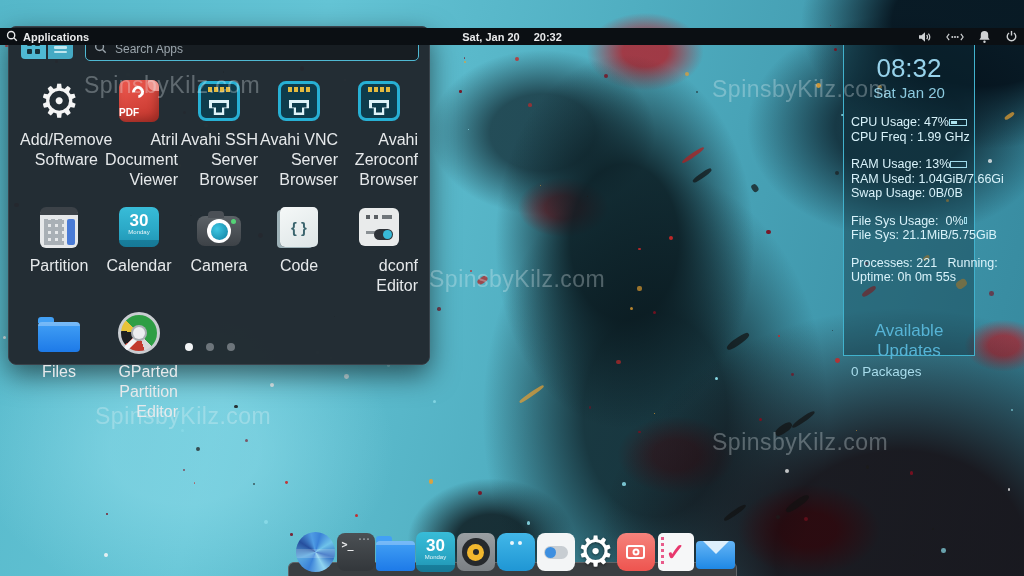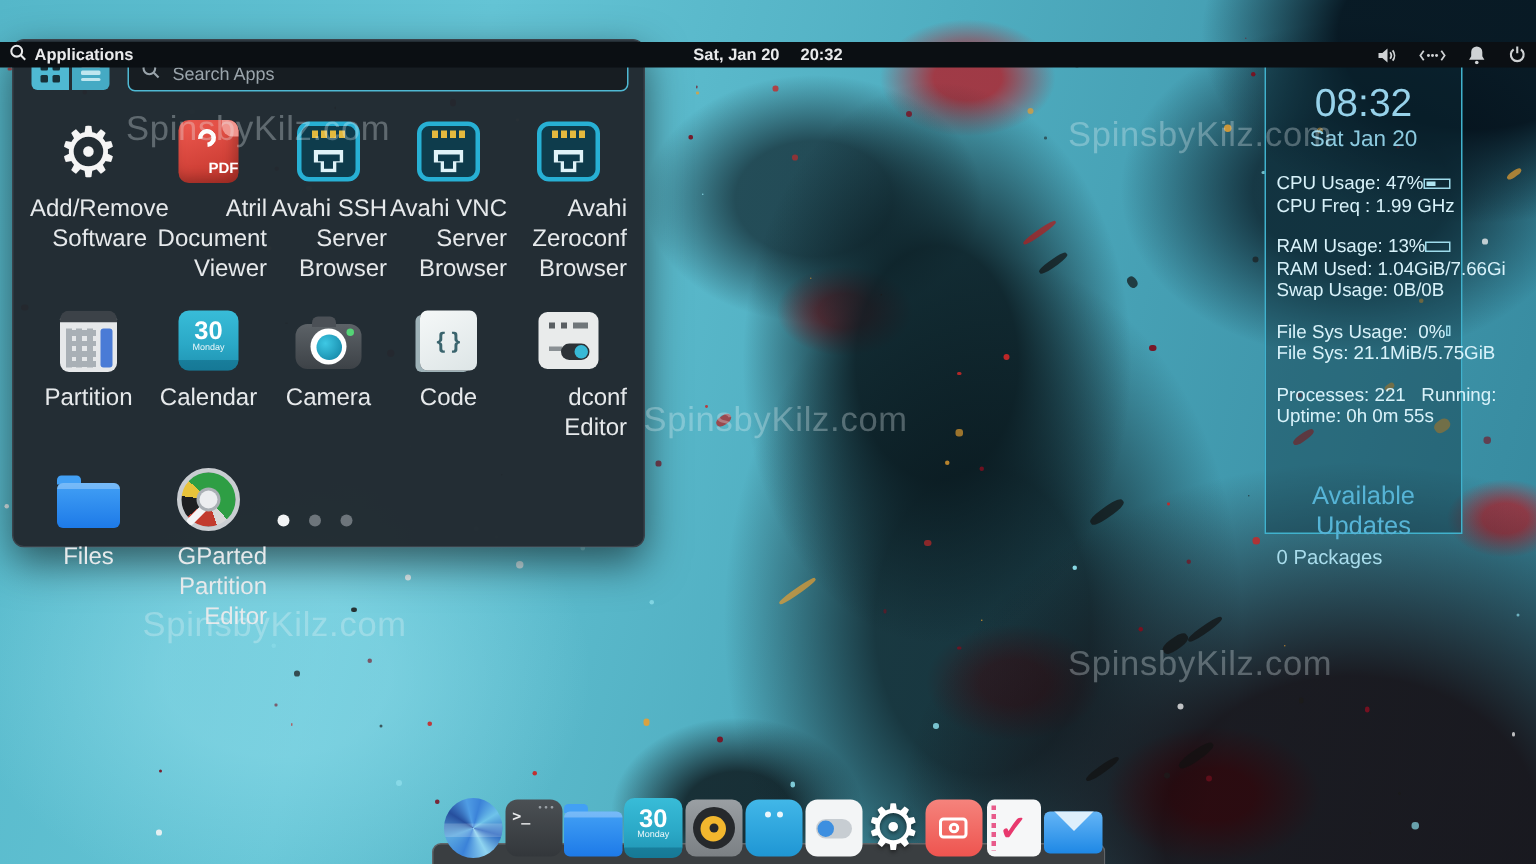--- a/index.html
+++ b/index.html
@@ -38,21 +38,21 @@
           z-index:40;display:flex;align-items:center;color:#e9eaeb;font-size:11px;margin-top:28px;}
   #tb-left{display:flex;align-items:center;gap:5px;padding-left:6px;font-weight:bold;}
   #tb-center{position:absolute;left:50%;transform:translateX(-50%);display:flex;gap:14px;font-weight:bold;}
   #tb-right{position:absolute;right:6px;display:flex;align-items:center;gap:14px;}
   #tb-right svg{display:block;}
 
   
   #appmenu{position:absolute;left:8px;top:26px;width:422px;height:339px;z-index:20;
            background:rgba(33,40,46,.97);border:1px solid #39424a;border-radius:8px;
            box-shadow:0 10px 28px rgba(0,0,0,.55);}
-  #menu-head{display:flex;align-items:center;padding:9px 10px 6px 12px;}
+  #menu-head{display:flex;align-items:flex-start;padding:9px 10px 6px 12px;}
   .vtoggle{width:25px;height:23px;border:none;padding:0;display:flex;align-items:center;
            justify-content:center;background:#4fb9d3;cursor:pointer;}
   .vtoggle.grid{border-radius:4px 0 0 4px;margin-right:2px;}
   .vtoggle.list{border-radius:0 4px 4px 0;background:#45aac4;}
   .tg-grid{display:grid;grid-template-columns:5px 5px;grid-gap:3px;}
   .tg-grid i{width:5px;height:5px;background:#173038;border-radius:1px;}
   .tg-list{display:grid;grid-gap:2px;}
   .tg-list i{width:13px;height:2.5px;background:#bfe6ef;border-radius:1px;}
   #search-wrap{flex:1;margin-left:12px;height:25px;border:1px solid #4fb9d3;border-radius:5px;
                background:#171d22;display:flex;align-items:center;padding:0 8px;gap:6px;}
@@ -73,21 +73,21 @@
   
   .ic-gear{font-size:46px;color:#f5f5f5;line-height:46px;font-family:"DejaVu Sans",sans-serif;}
   .ic-gear2{font-size:42px;color:#fff;line-height:38px;font-family:"DejaVu Sans",sans-serif;
             text-shadow:0 1px 3px rgba(0,0,0,.5);}
   .ic-pdf{display:block;width:40px;height:42px;position:relative;border-radius:7px;
           background:linear-gradient(160deg,#ef5a50,#c1342b);box-shadow:inset -3px -4px 8px rgba(0,0,0,.22);}
   .ic-pdf .fold{position:absolute;top:0;right:0;width:11px;height:11px;background:#f0968f;
                 border-radius:0 7px 0 7px;}
   .ic-pdf .swirl{position:absolute;top:6px;left:13px;width:12px;height:12px;border:3px solid #fff;
                  border-bottom-color:transparent;border-radius:50%;transform:rotate(40deg);}
-  .ic-pdf .plabel{position:absolute;bottom:4px;left:0;right:0;text-align:right;color:#fff;
+  .ic-pdf .plabel{position:absolute;bottom:4px;left:0;right:0;text-align:left;color:#fff;
                   font-weight:bold;font-size:10px;font-style:normal;}
   .ic-eth{display:block;width:42px;height:40px;background:#0e3c4c;border:3px solid #27b0d4;
           border-radius:8px;position:relative;}
   .ic-eth .pins{position:absolute;top:3px;left:0;right:0;display:flex;gap:2px;justify-content:center;}
   .ic-eth .pins i{width:4px;height:5px;background:#e3b93e;}
   .ic-eth .port{position:absolute;bottom:3px;left:50%;transform:translateX(-50%);width:20px;height:15px;
           background:#dff3f8;clip-path:polygon(0 0,100% 0,100% 55%,76% 55%,76% 100%,24% 100%,24% 55%,0 55%);}
   .ic-eth .port i{position:absolute;left:2.5px;top:2.5px;width:15px;height:10px;background:#0e3c4c;
           clip-path:polygon(0 0,100% 0,100% 50%,70% 50%,70% 100%,30% 100%,30% 50%,0 50%);}
   .ic-calc{display:block;width:38px;height:41px;background:#e6e8ea;border-radius:6px;position:relative;

